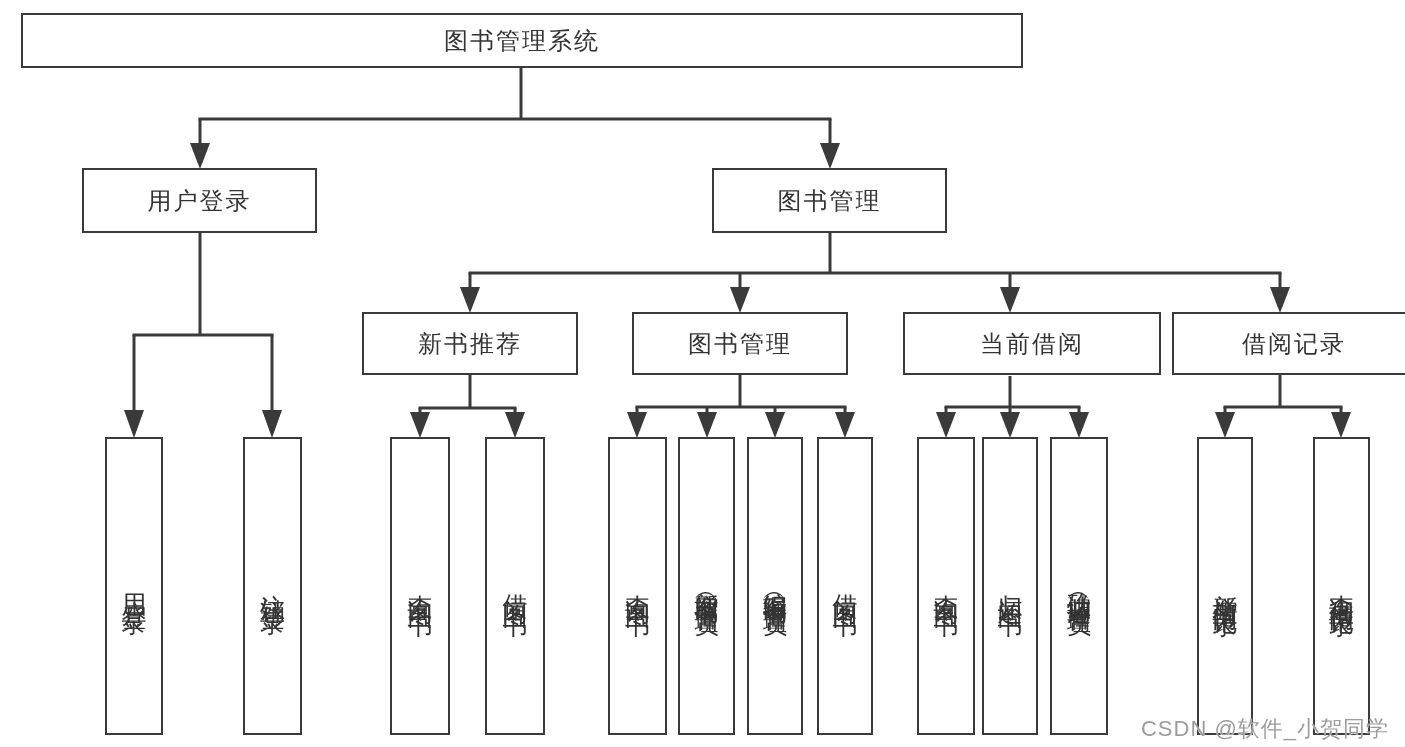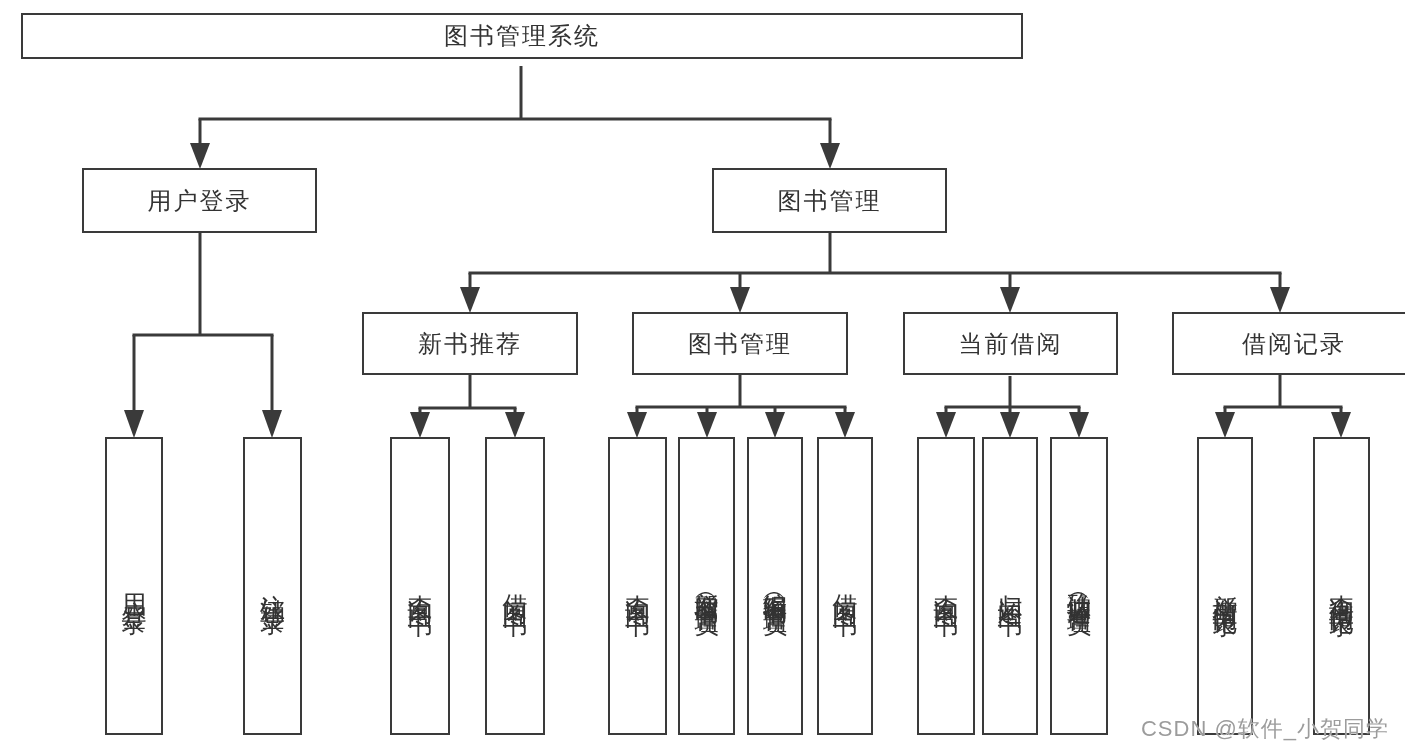--- a/index.html
+++ b/index.html
@@ -110,38 +110,38 @@
       <polygon points="765,412 785,412 775,438"></polygon>
       <polygon points="835,412 855,412 845,438"></polygon>
       <polygon points="936,412 956,412 946,438"></polygon>
       <polygon points="1000,412 1020,412 1010,438"></polygon>
       <polygon points="1069,412 1089,412 1079,438"></polygon>
       <polygon points="1215,412 1235,412 1225,438"></polygon>
       <polygon points="1331,412 1351,412 1341,438"></polygon>
     </g>
   </svg>
 
-  <div class="node" style="left:21px;top:13px;width:1002px;height:46px">
+  <div class="node" style="left:21px;top:13px;width:1002px;height:55px">
     <span class="lbl">图书管理系统</span>
   </div>
 
   <div class="node" style="left:82px;top:168px;width:235px;height:65px">
     <span class="lbl">用户登录</span>
   </div>
   <div class="node" style="left:362px;top:312px;width:216px;height:63px">
     <span class="lbl">新书推荐</span>
   </div>
 
   <div class="node" style="left:712px;top:168px;width:235px;height:65px">
     <span class="lbl">图书管理</span>
   </div>
   <div class="node" style="left:632px;top:312px;width:216px;height:63px">
     <span class="lbl">图书管理</span>
   </div>
-  <div class="node" style="left:903px;top:312px;width:215px;height:63px">
+  <div class="node" style="left:903px;top:312px;width:258px;height:63px">
     <span class="lbl">当前借阅</span>
   </div>
   <div class="node" style="left:1172px;top:312px;width:244px;height:63px">
     <span class="lbl">借阅记录</span>
   </div>
 
   <div class="node vnode" style="left:105px;top:437px;width:58px;height:298px">
     <span class="lbl">用户登录</span>
   </div>
   <div class="node vnode" style="left:243px;top:437px;width:59px;height:298px">

